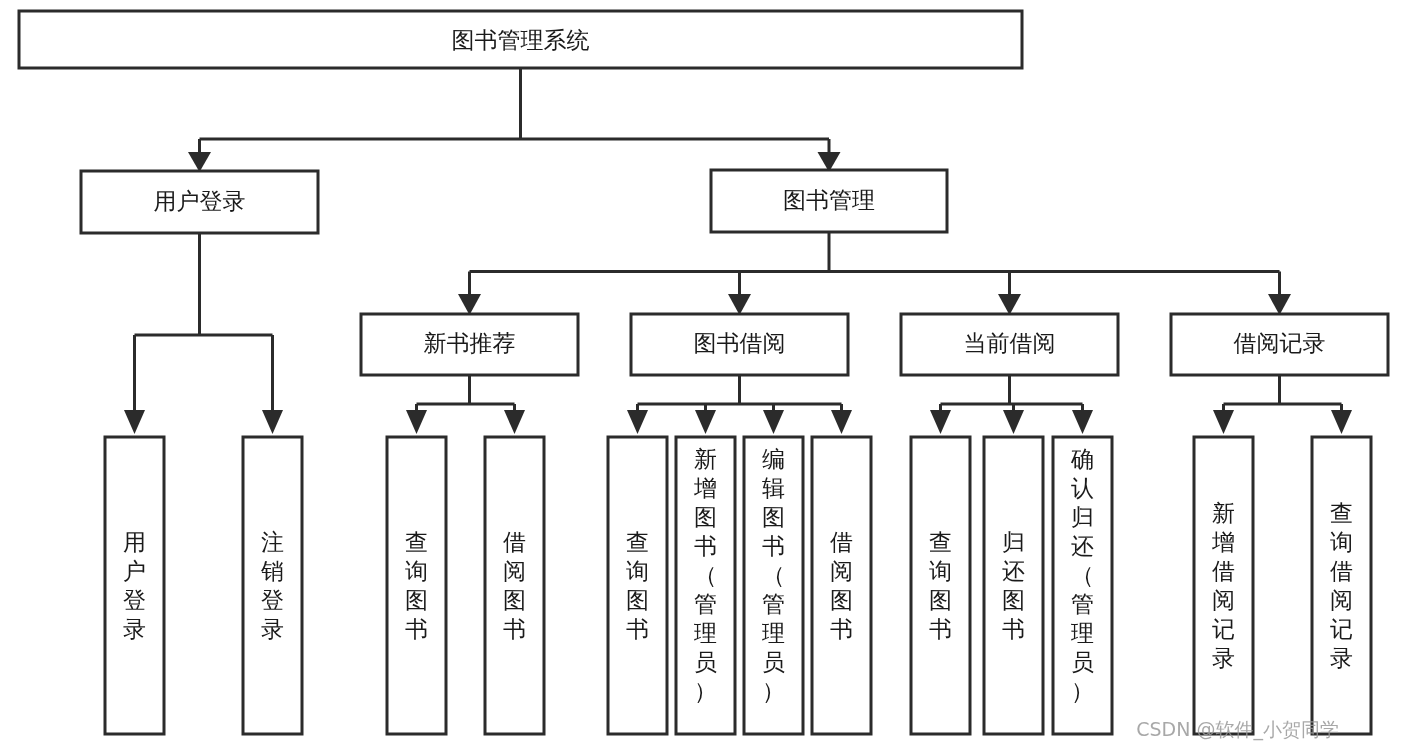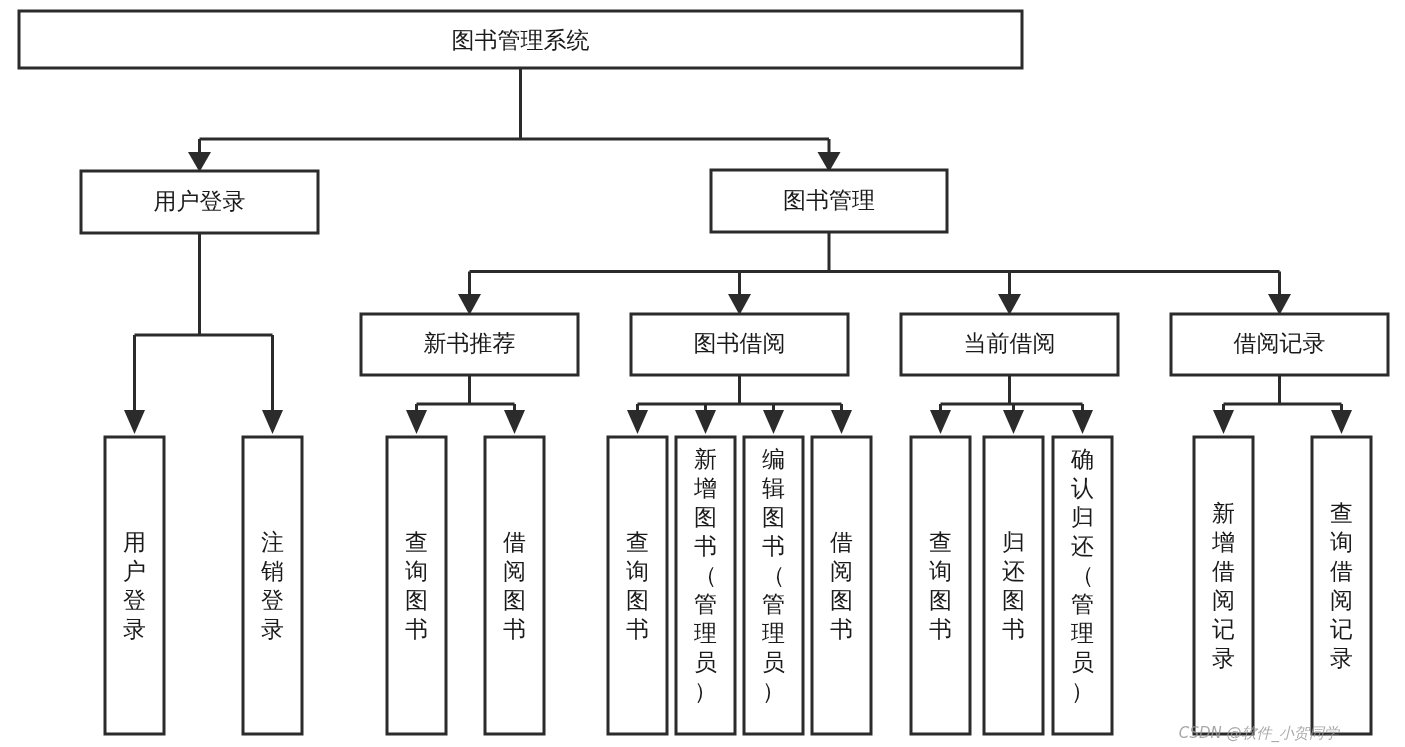--- a/index.html
+++ b/index.html
@@ -51,26 +51,25 @@
     font-size: 23px;
     fill: #1a1a1a;
     text-anchor: middle;
     dominant-baseline: middle;
   }
   .watermark {
     position: absolute;
     right: 8px;
     bottom: 4px;
     font-family: "DejaVu Sans", "Liberation Sans", sans-serif;
-    font-size: 15px;
+    font-size: 19px;
     color: #9a9a9a;
     white-space: nowrap;
     pointer-events: none;
     opacity: 0.85;
-    font-style: italic;
   }
 </style>
 </head>
 <body>
 
 <div id="diagram-root">
 
   <svg id="tree-svg" viewBox="0 0 1405 747" xmlns="http://www.w3.org/2000/svg">
 
     <defs>

